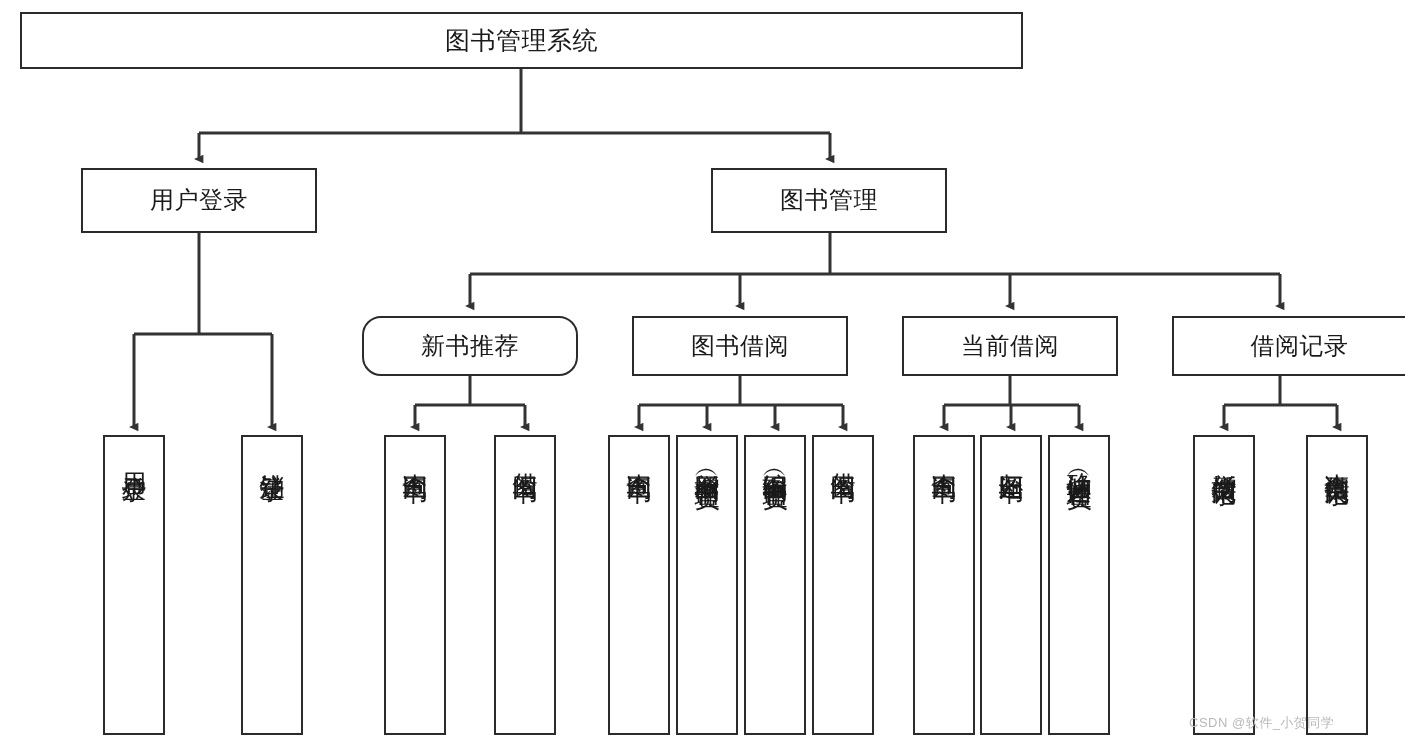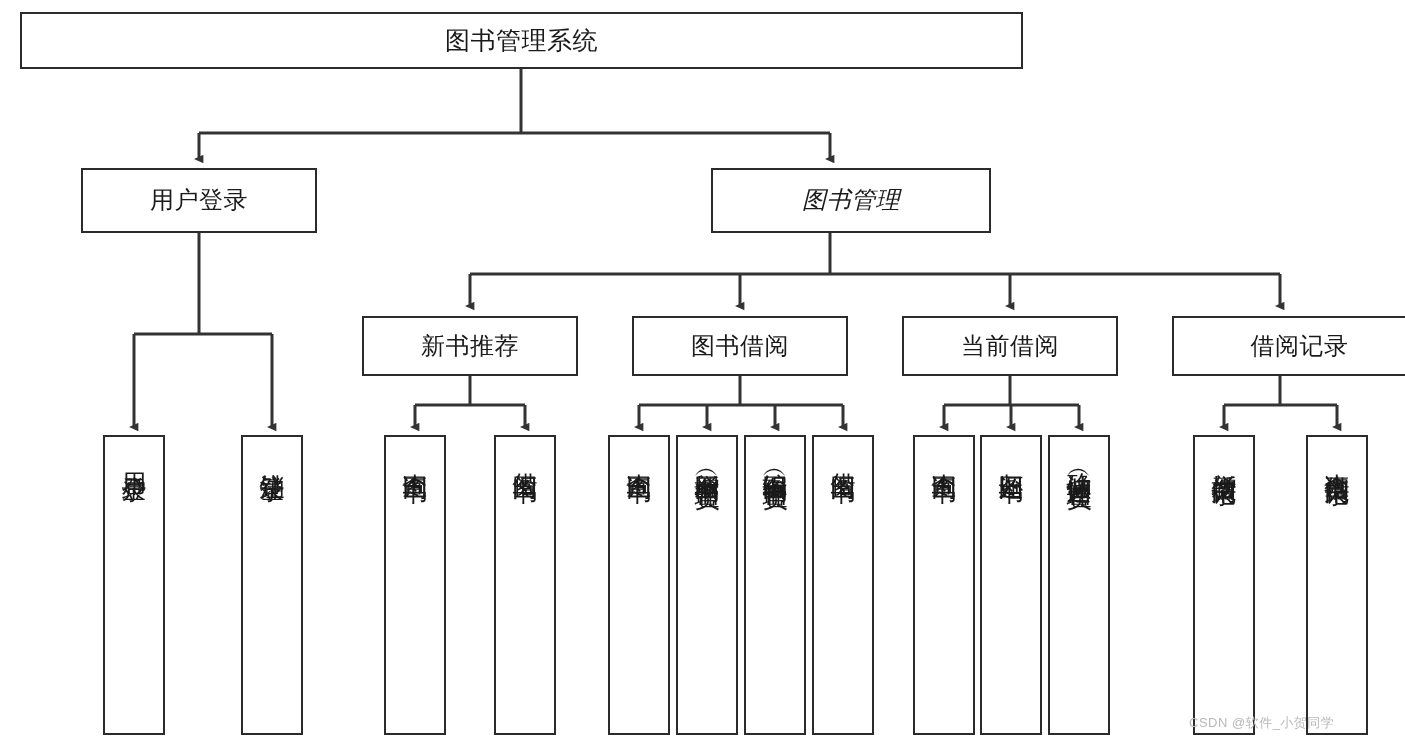--- a/index.html
+++ b/index.html
@@ -122,25 +122,25 @@
     </g>
   </svg>
 
   <div class="node horizontal" id="node-root" style="left:20px; top:12px; width:1003px; height:57px;">
     <span class="label">图书管理系统</span>
   </div>
 
   <div class="node horizontal" style="left:81px; top:168px; width:236px; height:65px;">
     <span class="label">用户登录</span>
   </div>
-  <div class="node horizontal" style="left:711px; top:168px; width:280px; height:65px;font-style:italic;">
+  <div class="node horizontal" style="left:711px; top:168px; width:236px; height:65px;">
     <span class="label">图书管理</span>
   </div>
 
-  <div class="node horizontal" style="left:362px; top:316px; width:216px; height:60px;">
+  <div class="node horizontal" style="left:362px; top:316px; width:216px; height:60px;border-radius:19px;">
     <span class="label">新书推荐</span>
   </div>
   <div class="node horizontal" style="left:902px; top:316px; width:216px; height:60px;">
     <span class="label">当前借阅</span>
   </div>
   <div class="node horizontal" style="left:632px; top:316px; width:216px; height:60px;">
     <span class="label">图书借阅</span>
   </div>
   <div class="node horizontal" style="left:1172px; top:316px; width:235px; height:60px;padding-left:20px;">
     <span class="label">借阅记录</span>

